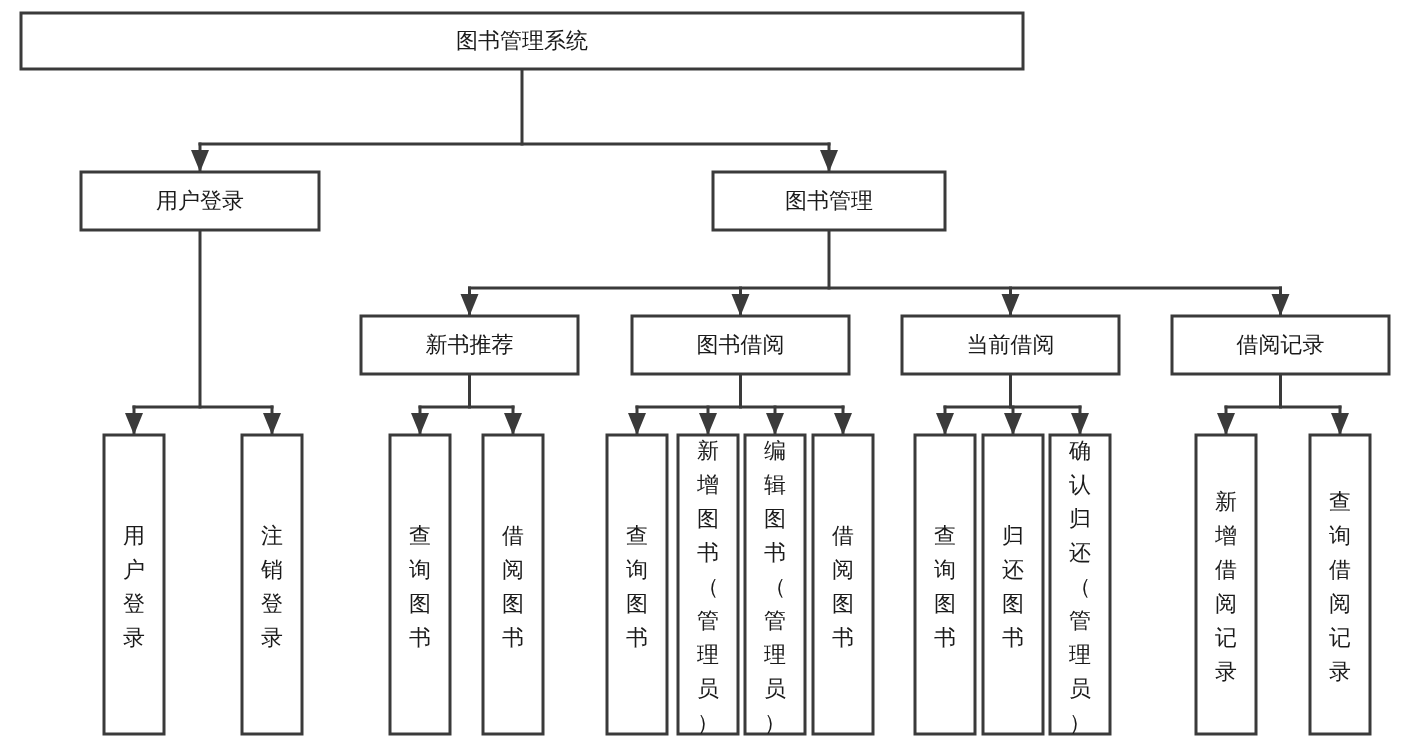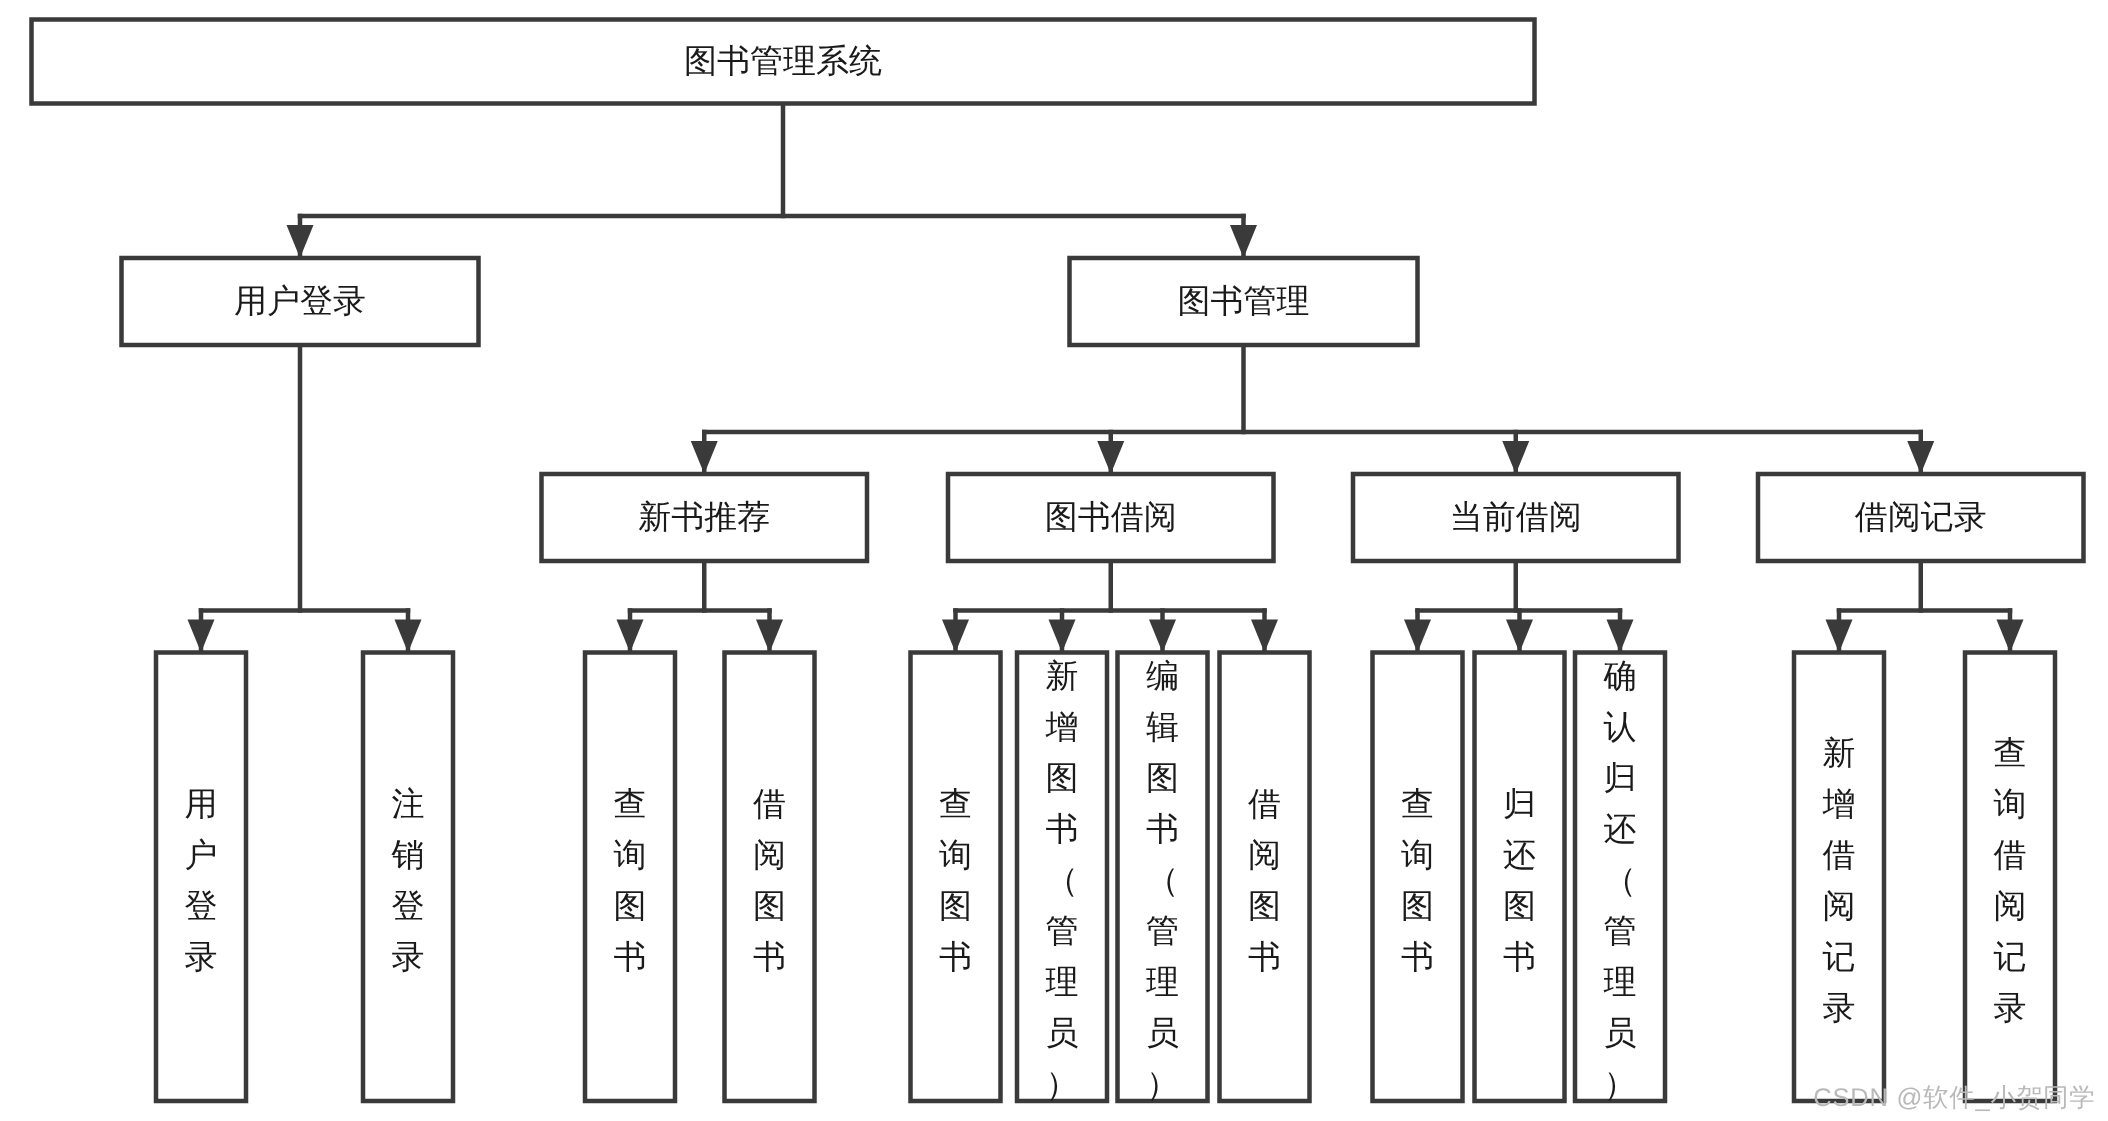--- a/index.html
+++ b/index.html
@@ -215,14 +215,13 @@
         <g>
           <rect x="1196" y="435" width="60" height="299" class="node-box"></rect>
           <text x="1226" class="node-label-v"><tspan x="1226" y="509.02">新</tspan><tspan x="1226" y="543.02">增</tspan><tspan x="1226" y="577.02">借</tspan><tspan x="1226" y="611.02">阅</tspan><tspan x="1226" y="645.02">记</tspan><tspan x="1226" y="679.02">录</tspan></text>
         </g>
         <g>
           <rect x="1310" y="435" width="60" height="299" class="node-box"></rect>
           <text x="1340" class="node-label-v"><tspan x="1340" y="509.02">查</tspan><tspan x="1340" y="543.02">询</tspan><tspan x="1340" y="577.02">借</tspan><tspan x="1340" y="611.02">阅</tspan><tspan x="1340" y="645.02">记</tspan><tspan x="1340" y="679.02">录</tspan></text>
         </g>
       </g>
   </svg>
-  <div class="watermark">CSDN @软件_小贺同学</div>
 </div>
 
 </body></html>

